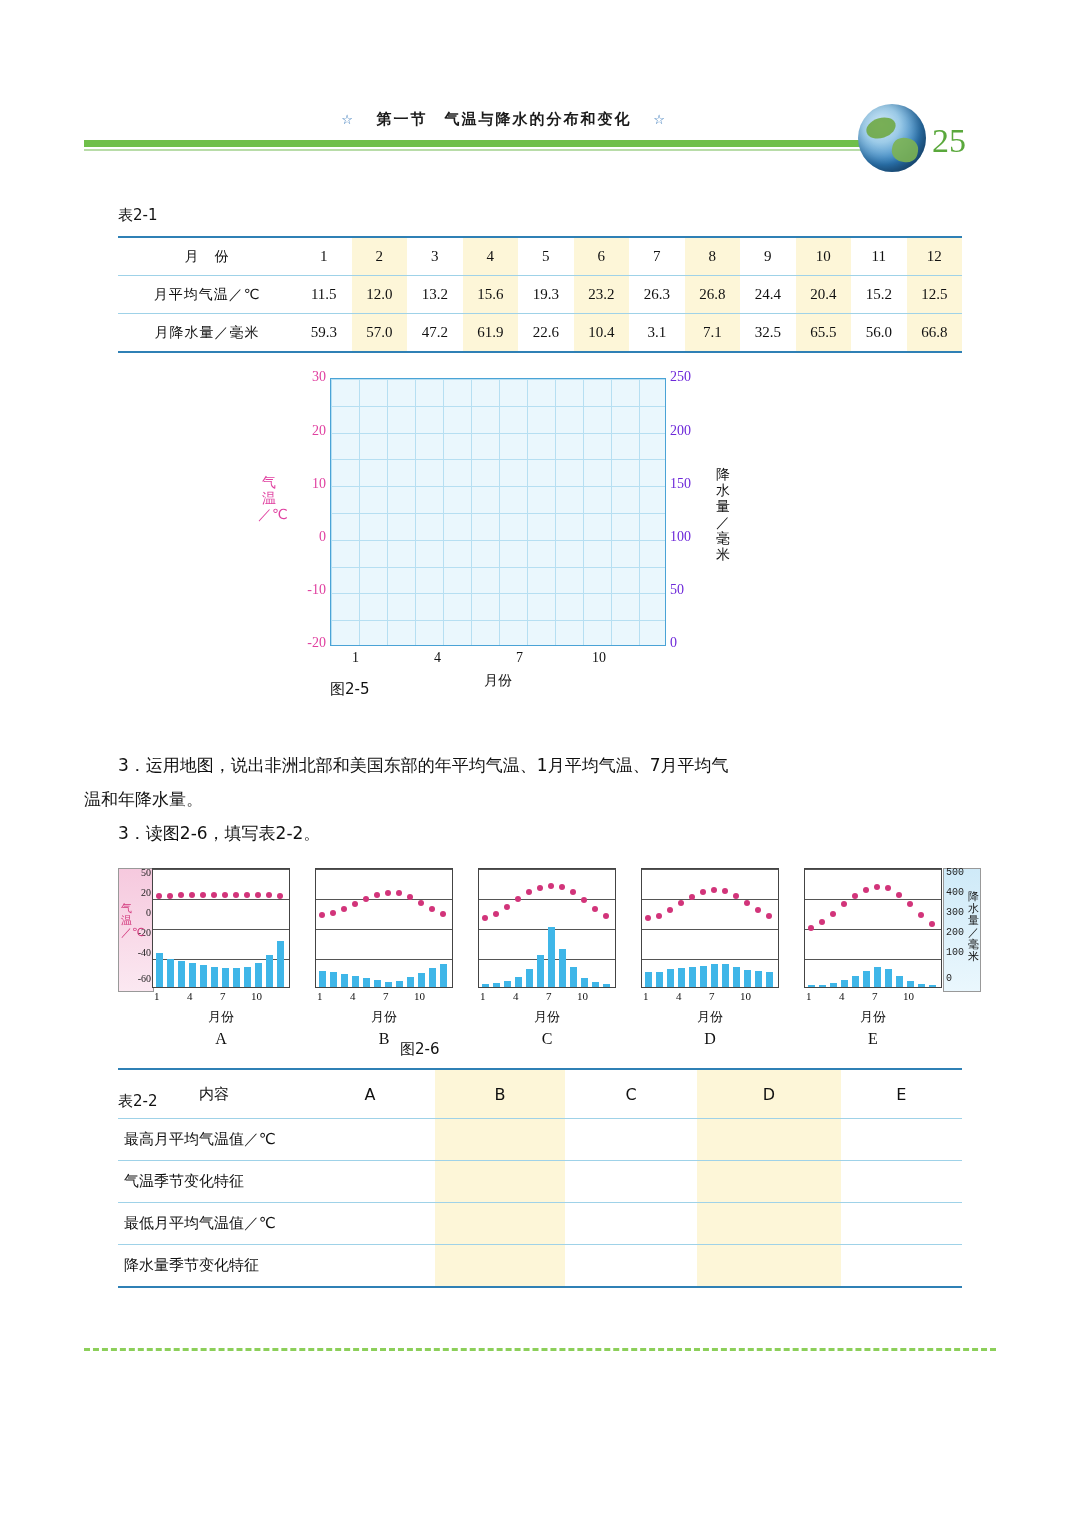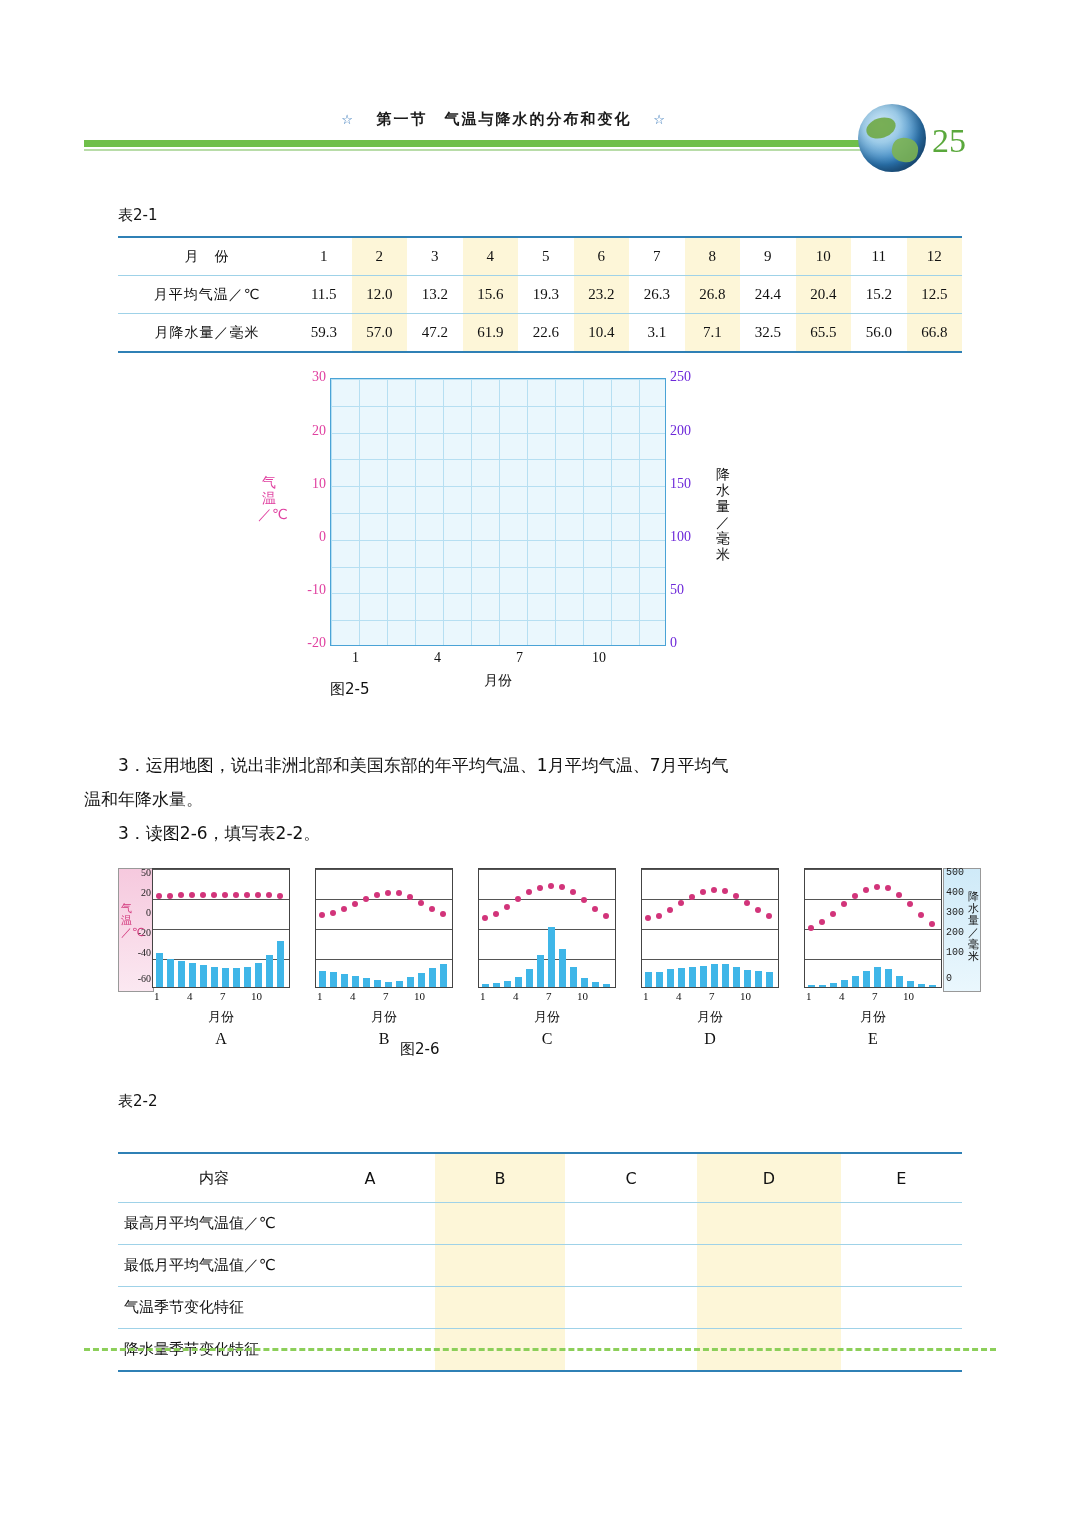--- a/index.html
+++ b/index.html
@@ -156,21 +156,21 @@
     border:1px solid #999;
   }
   .scaleR span{position:absolute;left:2px;font-size:10px;color:#222;font-family:Liberation Mono, monospace;}
   .scaleR .t{
     position:absolute;left:24px;top:22px;width:12px;font-size:11px;color:#111;line-height:12px;
     font-family:"DejaVu Sans", sans-serif;
   }
 
   
   .t2{
-    position:absolute;left:118px;top:1152px;width:844px;
+    position:absolute;left:118px;top:1068px;width:844px;
     border-collapse:collapse;font-size:16px;
     font-family:"DejaVu Sans", sans-serif;
   }
   .t2 td{
     height:39px;vertical-align:middle;color:#111;
     border-bottom:1px solid #9fd2e8;text-align:center;
   }
   .t2 tr:first-child td{border-top:2px solid #2f80b5;height:46px;}
   .t2 tr:last-child td{border-bottom:2px solid #2f80b5;}
   .t2 .rowlbl{width:180px;text-align:left;padding-left:6px;font-size:15px;}
@@ -510,29 +510,29 @@
     </tr>
     <tr>
       <td class="rowlbl">最高月平均气温值／℃</td>
       <td></td>
       <td class="hl"></td>
       <td></td>
       <td class="hl"></td>
       <td></td>
     </tr>
     <tr>
+      <td class="rowlbl">气温季节变化特征</td>
+      <td></td>
+      <td class="hl"></td>
+      <td></td>
+      <td class="hl"></td>
+      <td></td>
+    </tr>
+    <tr>
       <td class="rowlbl">最低月平均气温值／℃</td>
-      <td></td>
-      <td class="hl"></td>
-      <td></td>
-      <td class="hl"></td>
-      <td></td>
-    </tr>
-    <tr>
-      <td class="rowlbl">气温季节变化特征</td>
       <td></td>
       <td class="hl"></td>
       <td></td>
       <td class="hl"></td>
       <td></td>
     </tr>
     <tr>
       <td class="rowlbl">降水量季节变化特征</td>
       <td></td>
       <td class="hl"></td>

